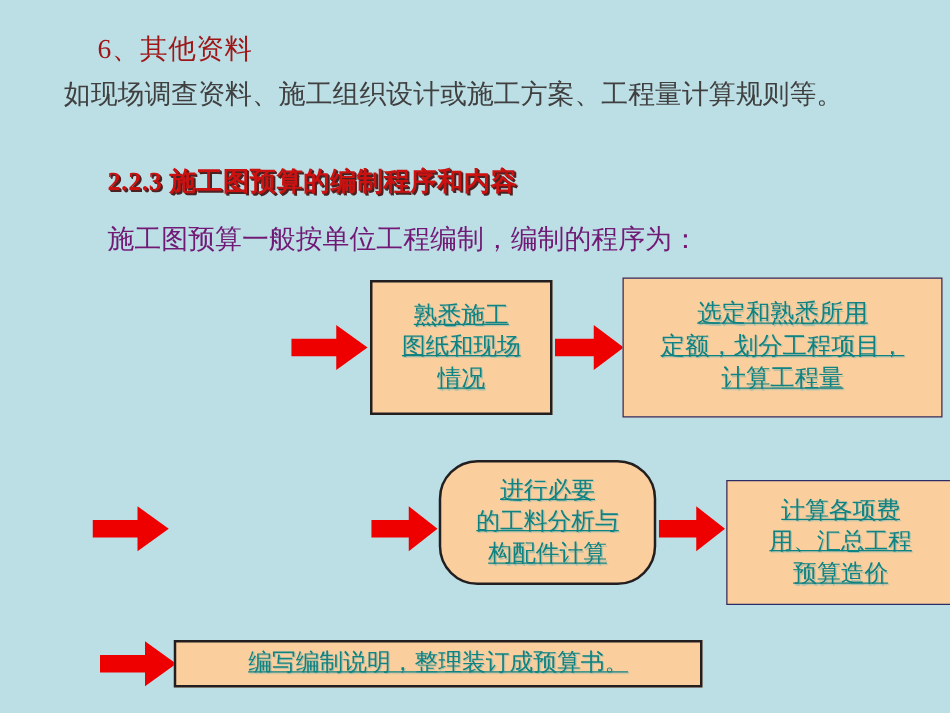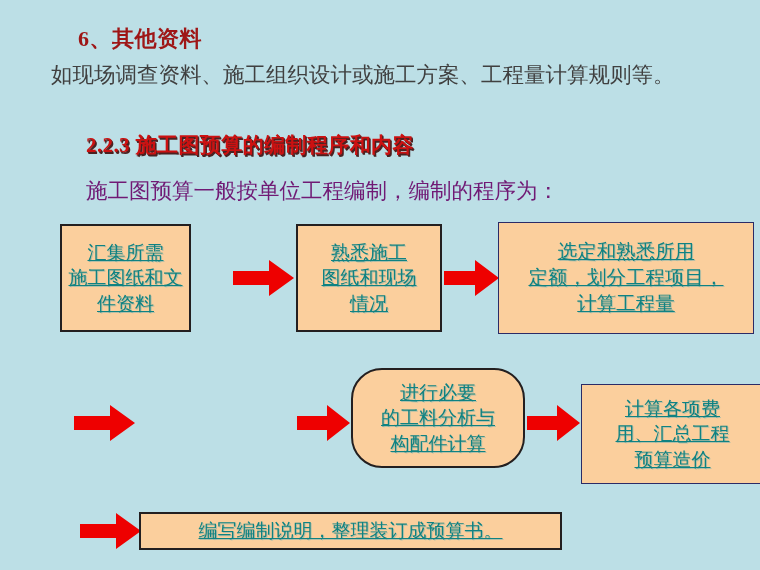--- a/index.html
+++ b/index.html
@@ -20,21 +20,21 @@
     width: 760px;
     height: 570px;
   }
 
   
   .heading-red-serif {
     position: absolute;
     left: 78px;
     top: 24px;
     font-size: 22px;
-    font-weight: bold;
+    font-weight: normal;
     color: #9e1616;
     letter-spacing: 0.5px;
     white-space: nowrap;
   }
 
   .body-para {
     position: absolute;
     left: 8px;
     top: 60px;
     width: 744px;
@@ -110,25 +110,20 @@
 <div class="slide">
 
   <div class="heading-red-serif">6、其他资料</div>
 
   <div class="body-para">如现场调查资料、施工组织设计或施工方案、工程量计算规则等。</div>
 
   <div class="heading-section">2.2.3 施工图预算的编制程序和内容</div>
 
   <div class="body-line">施工图预算一般按单位工程编制，编制的程序为：</div>
 
-  <div class="box thick" style="left:60px; top:224px; width:131px; height:108px;">
-    <div class="box-text">汇集所需
-施工图纸和文
-件资料</div>
-  </div>
 
   <div class="arrow" style="left:233px; top:258px;">
     <svg width="62" height="40" viewBox="0 0 62 40">
       <polygon points="0,13 36,13 36,2 61,20 36,38 36,27 0,27" fill="#ee0000"></polygon>
     </svg>
   </div>
 
   <div class="box thick" style="left:296px; top:224px; width:146px; height:108px;">
     <div class="box-text">熟悉施工
 图纸和现场

